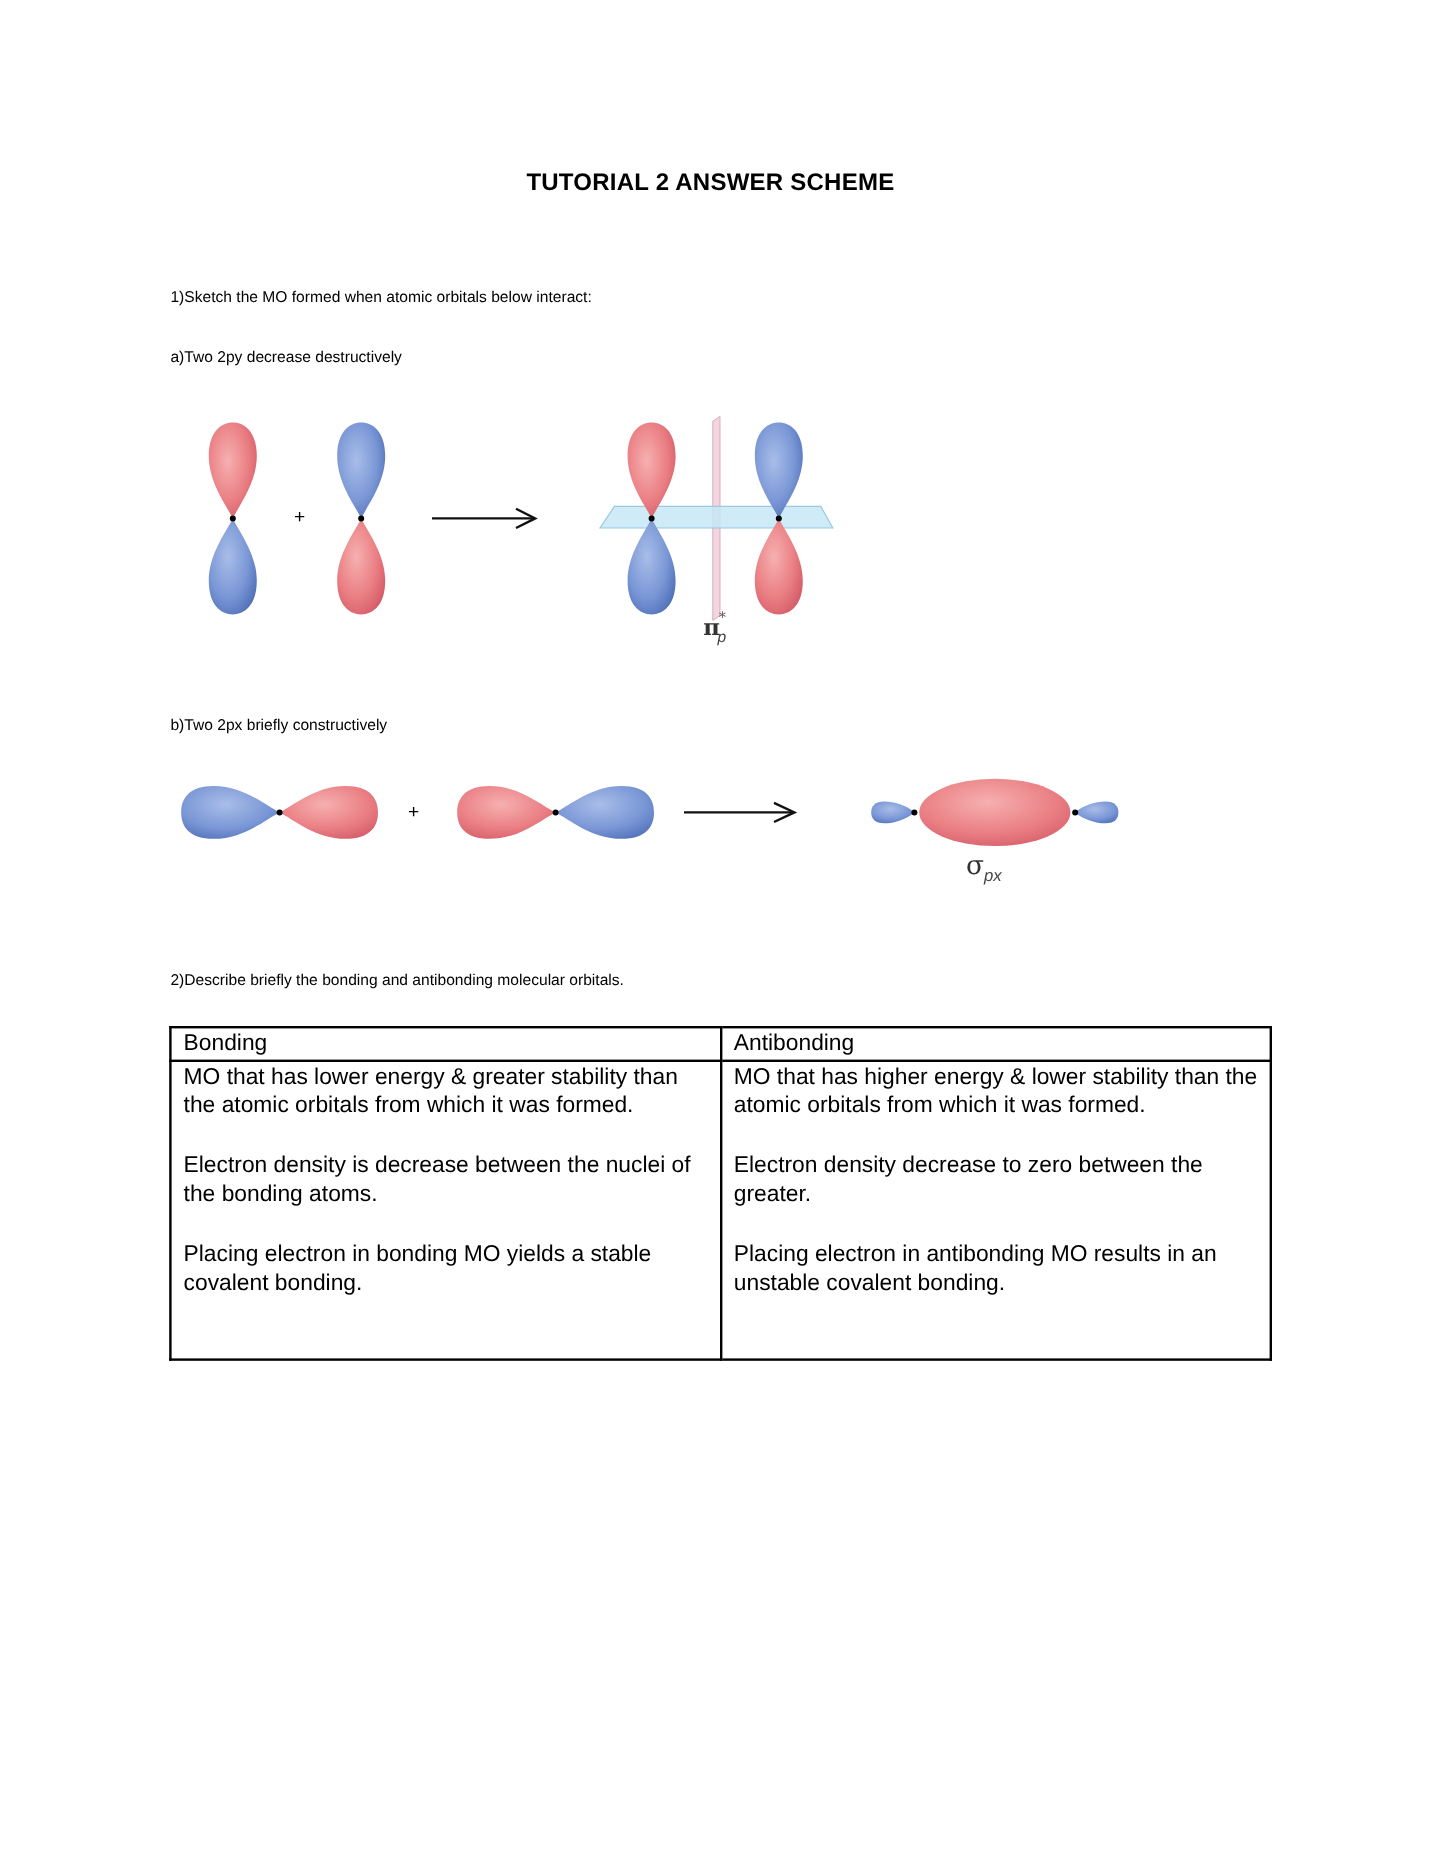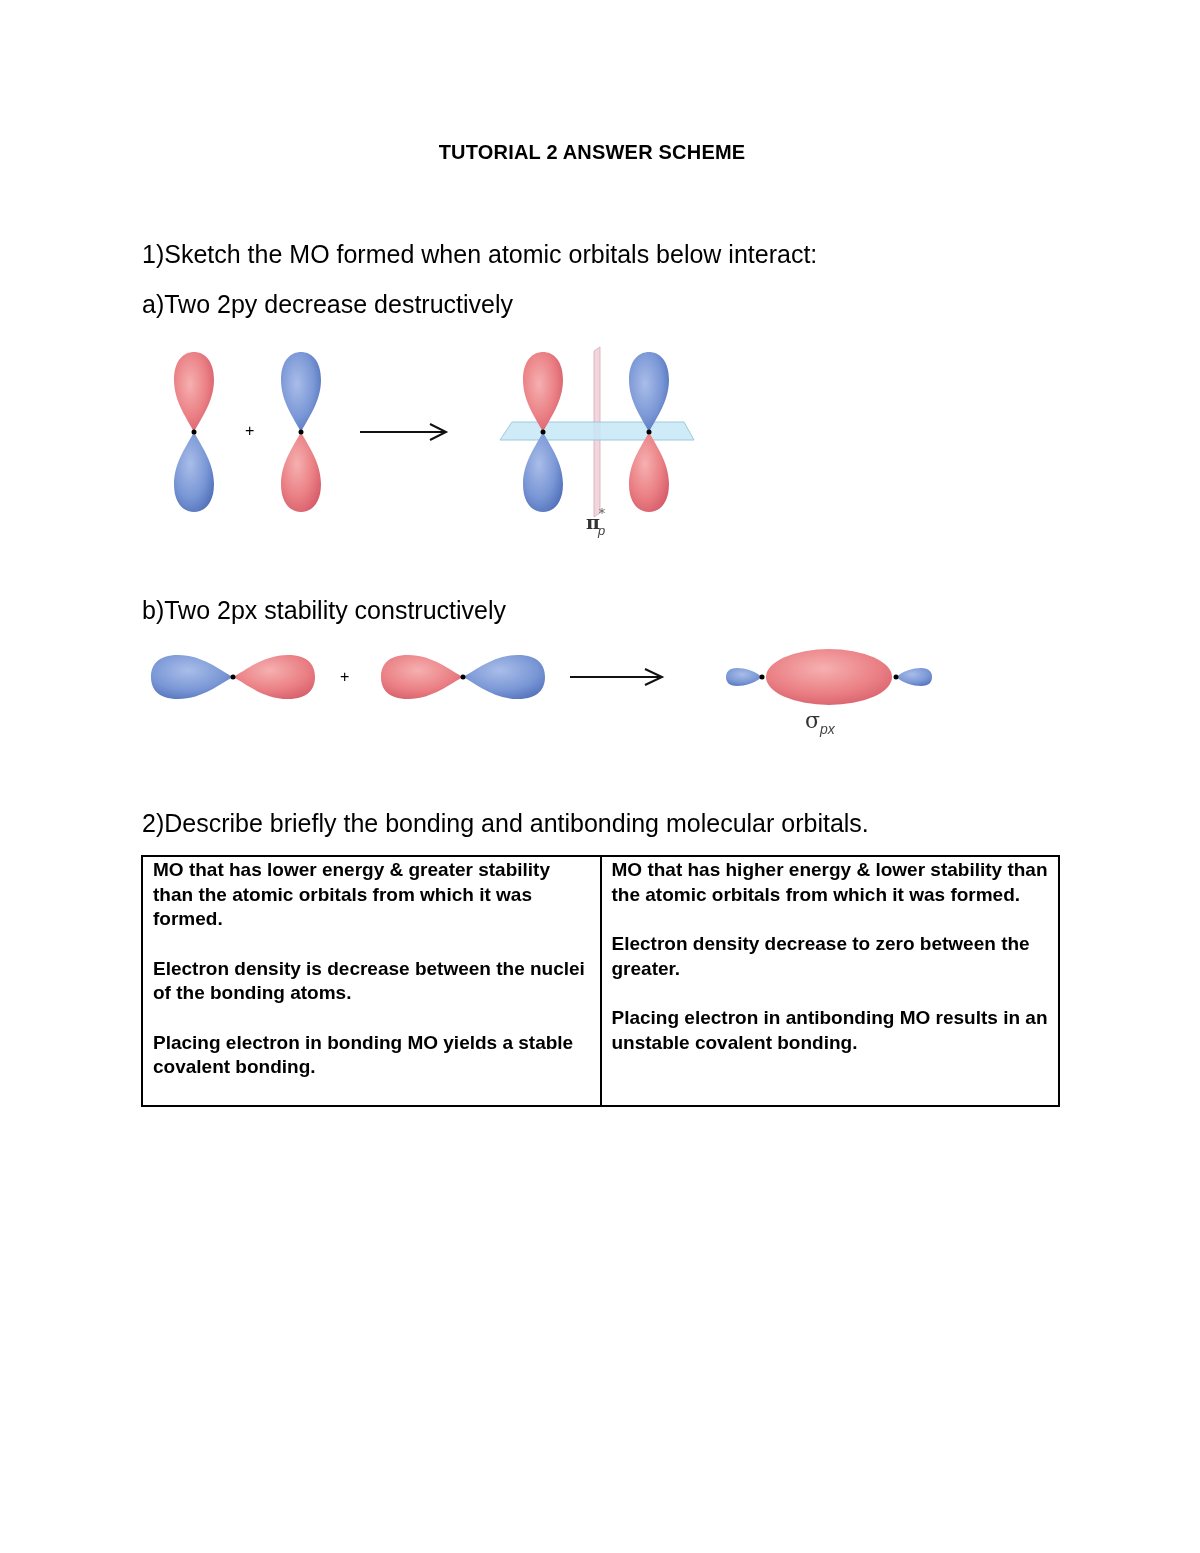--- a/index.html
+++ b/index.html
@@ -1,26 +1,26 @@
 <!DOCTYPE html>
 <html><head>
 <meta charset="utf-8">
 <style>
   html, body { margin:0; padding:0; background:#ffffff; }
   body { width:1200px; height:1553px; position:relative; overflow:hidden;
          font-family:"Liberation Sans", sans-serif; color:#000; }
   .abs { position:absolute; }
   .title { left:0; width:1184px; top:141px; text-align:center; font-weight:bold; font-size:20px; letter-spacing:0.2px; }
-  .para { font-size:25px; left:142px; white-space:nowrap; }
+  .para { font-size:13px; left:142px; white-space:nowrap; }
   svg { position:absolute; }
   table.mo { position:absolute; left:141px; top:855px; width:919px; border-collapse:collapse;
              font-size:19px; line-height:24.5px; }
   table.mo td { border:2px solid #000; vertical-align:top; padding:1px 10px 0 10px; width:50%; }
   table.mo tr.head td { height:23px; }
-  table.mo tr.body td { height:246px; padding-top:1px;font-weight:bold; }
+  table.mo tr.body td { height:246px; padding-top:1px; }
   .cell-p { margin:0 0 25px 0; }
   .lbl { font-family:"DejaVu Serif", serif; color:#333; }
 </style>
 </head>
 <body>
 
 <div class="abs title">TUTORIAL 2 ANSWER SCHEME</div>
 
 <div class="abs para" style="top:240px;">1)Sketch the MO formed when atomic orbitals below interact:</div>
 <div class="abs para" style="top:290px;">a)Two 2py decrease destructively</div>
@@ -69,21 +69,21 @@
   <g transform="translate(499,87)">
     <use href="#lobeUp" fill="url(#gb)"></use>
       <use href="#lobeDown" fill="url(#gr)"></use>
     <circle r="2.5" fill="#000"></circle>
   </g>
   <text class="lbl" x="436" y="184" font-size="19" font-weight="bold" fill="#333">π</text>
   <text class="lbl" x="449" y="173" font-size="12" fill="#555">*</text>
   <text x="448" y="190" font-size="13" font-style="italic" fill="#444" font-family="Liberation Sans, sans-serif">p</text>
 </svg>
 
-<div class="abs para" style="top:596px;">b)Two 2px stability constructively</div>
+<div class="abs para" style="top:596px;">b)Two 2px briefly constructively</div>
 
 <svg width="800" height="110" style="left:145px;top:640px;" viewBox="0 0 800 110">
   <defs>
     <radialGradient id="gr2" cx="0.45" cy="0.35" r="0.75">
       <stop offset="0" stop-color="#f6b0b0"></stop>
         <stop offset="0.6" stop-color="#ea7f84"></stop>
         <stop offset="1" stop-color="#d45a68"></stop>
     </radialGradient>
     <radialGradient id="gb2" cx="0.45" cy="0.35" r="0.75">
       <stop offset="0" stop-color="#a9bde8"></stop>
@@ -116,20 +116,24 @@
     <circle cx="751" cy="37" r="2.5" fill="#000"></circle>
   </g>
   <text class="lbl" x="660" y="88" font-size="22" fill="#333">σ</text>
   <text x="675" y="94" font-size="14" font-style="italic" fill="#444" font-family="Liberation Sans, sans-serif">px</text>
 </svg>
 
 <div class="abs para" style="top:809px;">2)Describe briefly the bonding and antibonding molecular orbitals.</div>
 
 <table class="mo">
   <tbody>
+      <tr class="head">
+    <td>Bonding</td>
+    <td>Antibonding</td>
+  </tr>
   <tr class="body">
     <td>
       <p class="cell-p">MO that has lower energy &amp; greater stability than the atomic orbitals from which it was formed.</p>
       <p class="cell-p">Electron density is decrease between the nuclei of the bonding atoms.</p>
       <p class="cell-p">Placing electron in bonding MO yields a stable covalent bonding.</p>
     </td>
     <td>
       <p class="cell-p">MO that has higher energy &amp; lower stability than the atomic  orbitals from which it was formed.</p>
       <p class="cell-p">Electron density decrease to zero between the greater.</p>
       <p class="cell-p">Placing electron in antibonding MO results in an unstable covalent bonding.</p>

